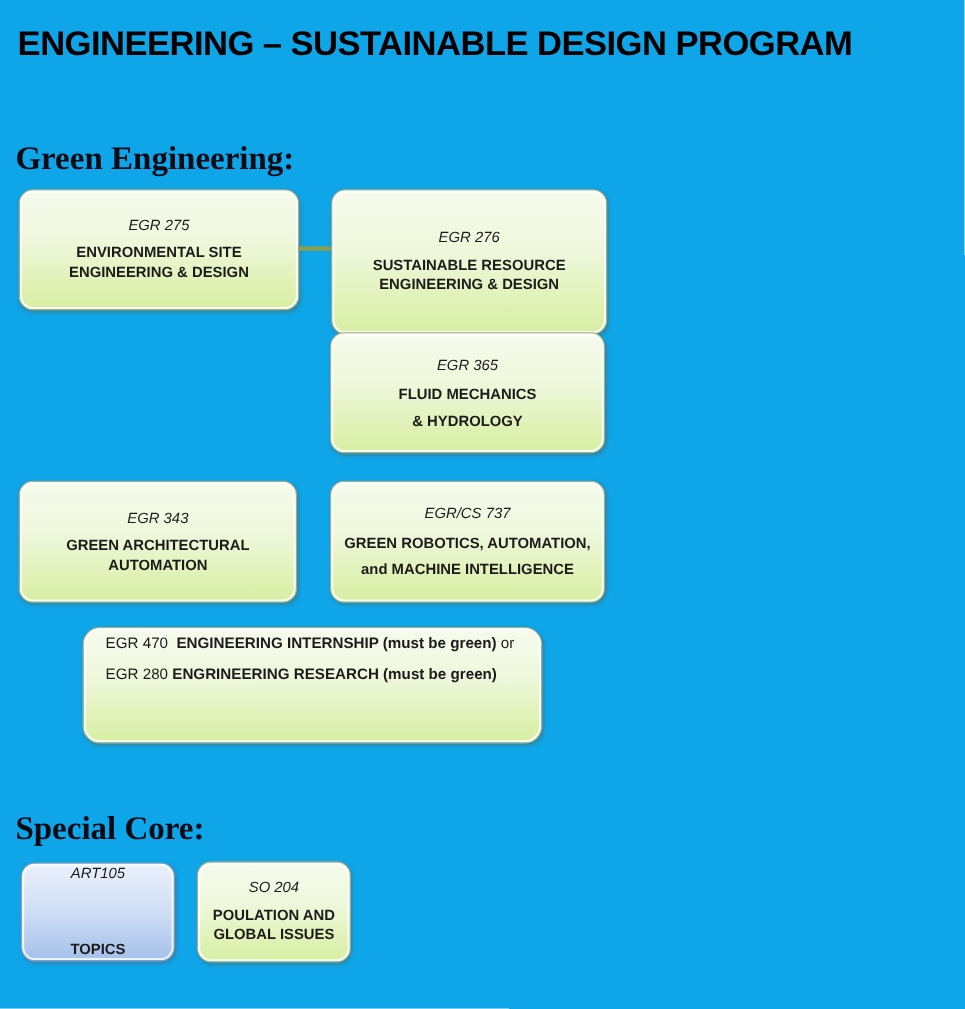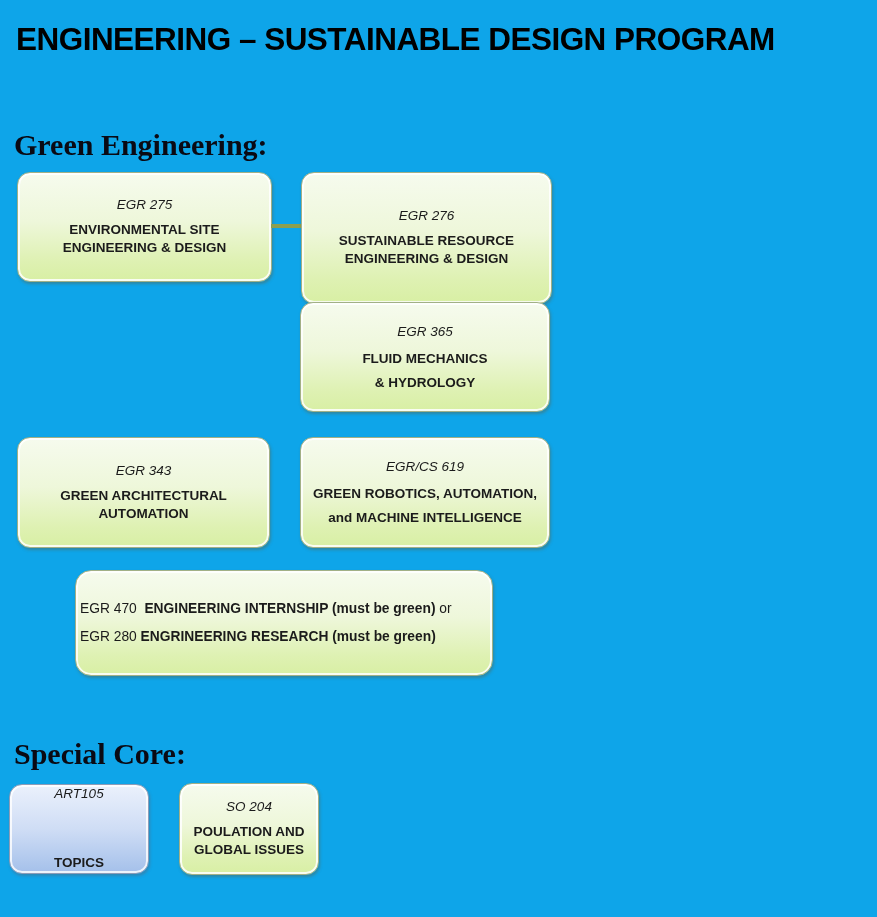--- a/index.html
+++ b/index.html
@@ -86,39 +86,38 @@
     top: 570px;
     width: 418px;
     height: 106px;
     box-sizing: border-box;
     border-radius: 16px;
     border: 1px solid #a2b086;
     background: linear-gradient(180deg, #f6fbee 0%, #eef7da 45%, #def1b2 82%, #d8efa4 100%);
     box-shadow: inset 0 0 0 2px rgba(255,255,255,0.85), 1px 2px 3px rgba(90,100,75,0.45);
     display: flex;
     flex-direction: column;
-    justify-content: center;
-    padding-left: 4px;
+    padding-left: 20px;
     color: #1b1b1b;
   }
   .opt-line {
     font-size: 13.8px;
     line-height: 28px;
     white-space: pre-wrap;
   }
   .opt-line .bold-part { font-weight: bold; }
 
   
   .box-egr275   { left: 17px;  top: 172px; width: 255px; height: 110px; }
   .box-egr276   { left: 301px; top: 172px; width: 251px; height: 132px; }
   .box-egr321   { left: 17px;  top: 302px; width: 253px; height: 110px; }
   .box-egr365   { left: 300px; top: 302px; width: 250px; height: 110px; }
   .box-egr343   { left: 17px;  top: 437px; width: 253px; height: 111px; }
   .box-egrcs434 { left: 300px; top: 437px; width: 250px; height: 111px; }
-  .box-art105   { left: 9px;  top: 784px; width: 140px; height: 90px; gap: 44px; }
+  .box-art105   { left: 19px;  top: 784px; width: 140px; height: 90px; gap: 44px; }
   .box-so204    { left: 179px; top: 783px; width: 140px; height: 92px; }
 </style>
 </head>
 <body>
 
 <div class="page">
 
   <div class="page-title">ENGINEERING – SUSTAINABLE DESIGN PROGRAM</div>
 
   <div class="section-heading heading-green">Green Engineering:</div>
@@ -144,21 +143,21 @@
     <div class="course-name">&amp; HYDROLOGY</div>
   </div>
 
   <div class="course-box box-egr343">
     <div class="course-code">EGR 343</div>
     <div class="course-name">GREEN ARCHITECTURAL</div>
     <div class="course-name">AUTOMATION</div>
   </div>
 
   <div class="course-box box-egrcs434 spaced">
-    <div class="course-code">EGR/CS 619</div>
+    <div class="course-code">EGR/CS 737</div>
     <div class="course-name">GREEN ROBOTICS, AUTOMATION,</div>
     <div class="course-name">and MACHINE INTELLIGENCE</div>
   </div>
 
   <div class="options-box">
     <div class="opt-line"><span>EGR 470  </span><span class="bold-part">ENGINEERING INTERNSHIP (must be green)</span><span> or</span></div>
     <div class="opt-line"><span>EGR 280 </span><span class="bold-part">ENGRINEERING RESEARCH (must be green)</span><span></span></div>
   </div>
 
   <div class="section-heading heading-special">Special Core:</div>

